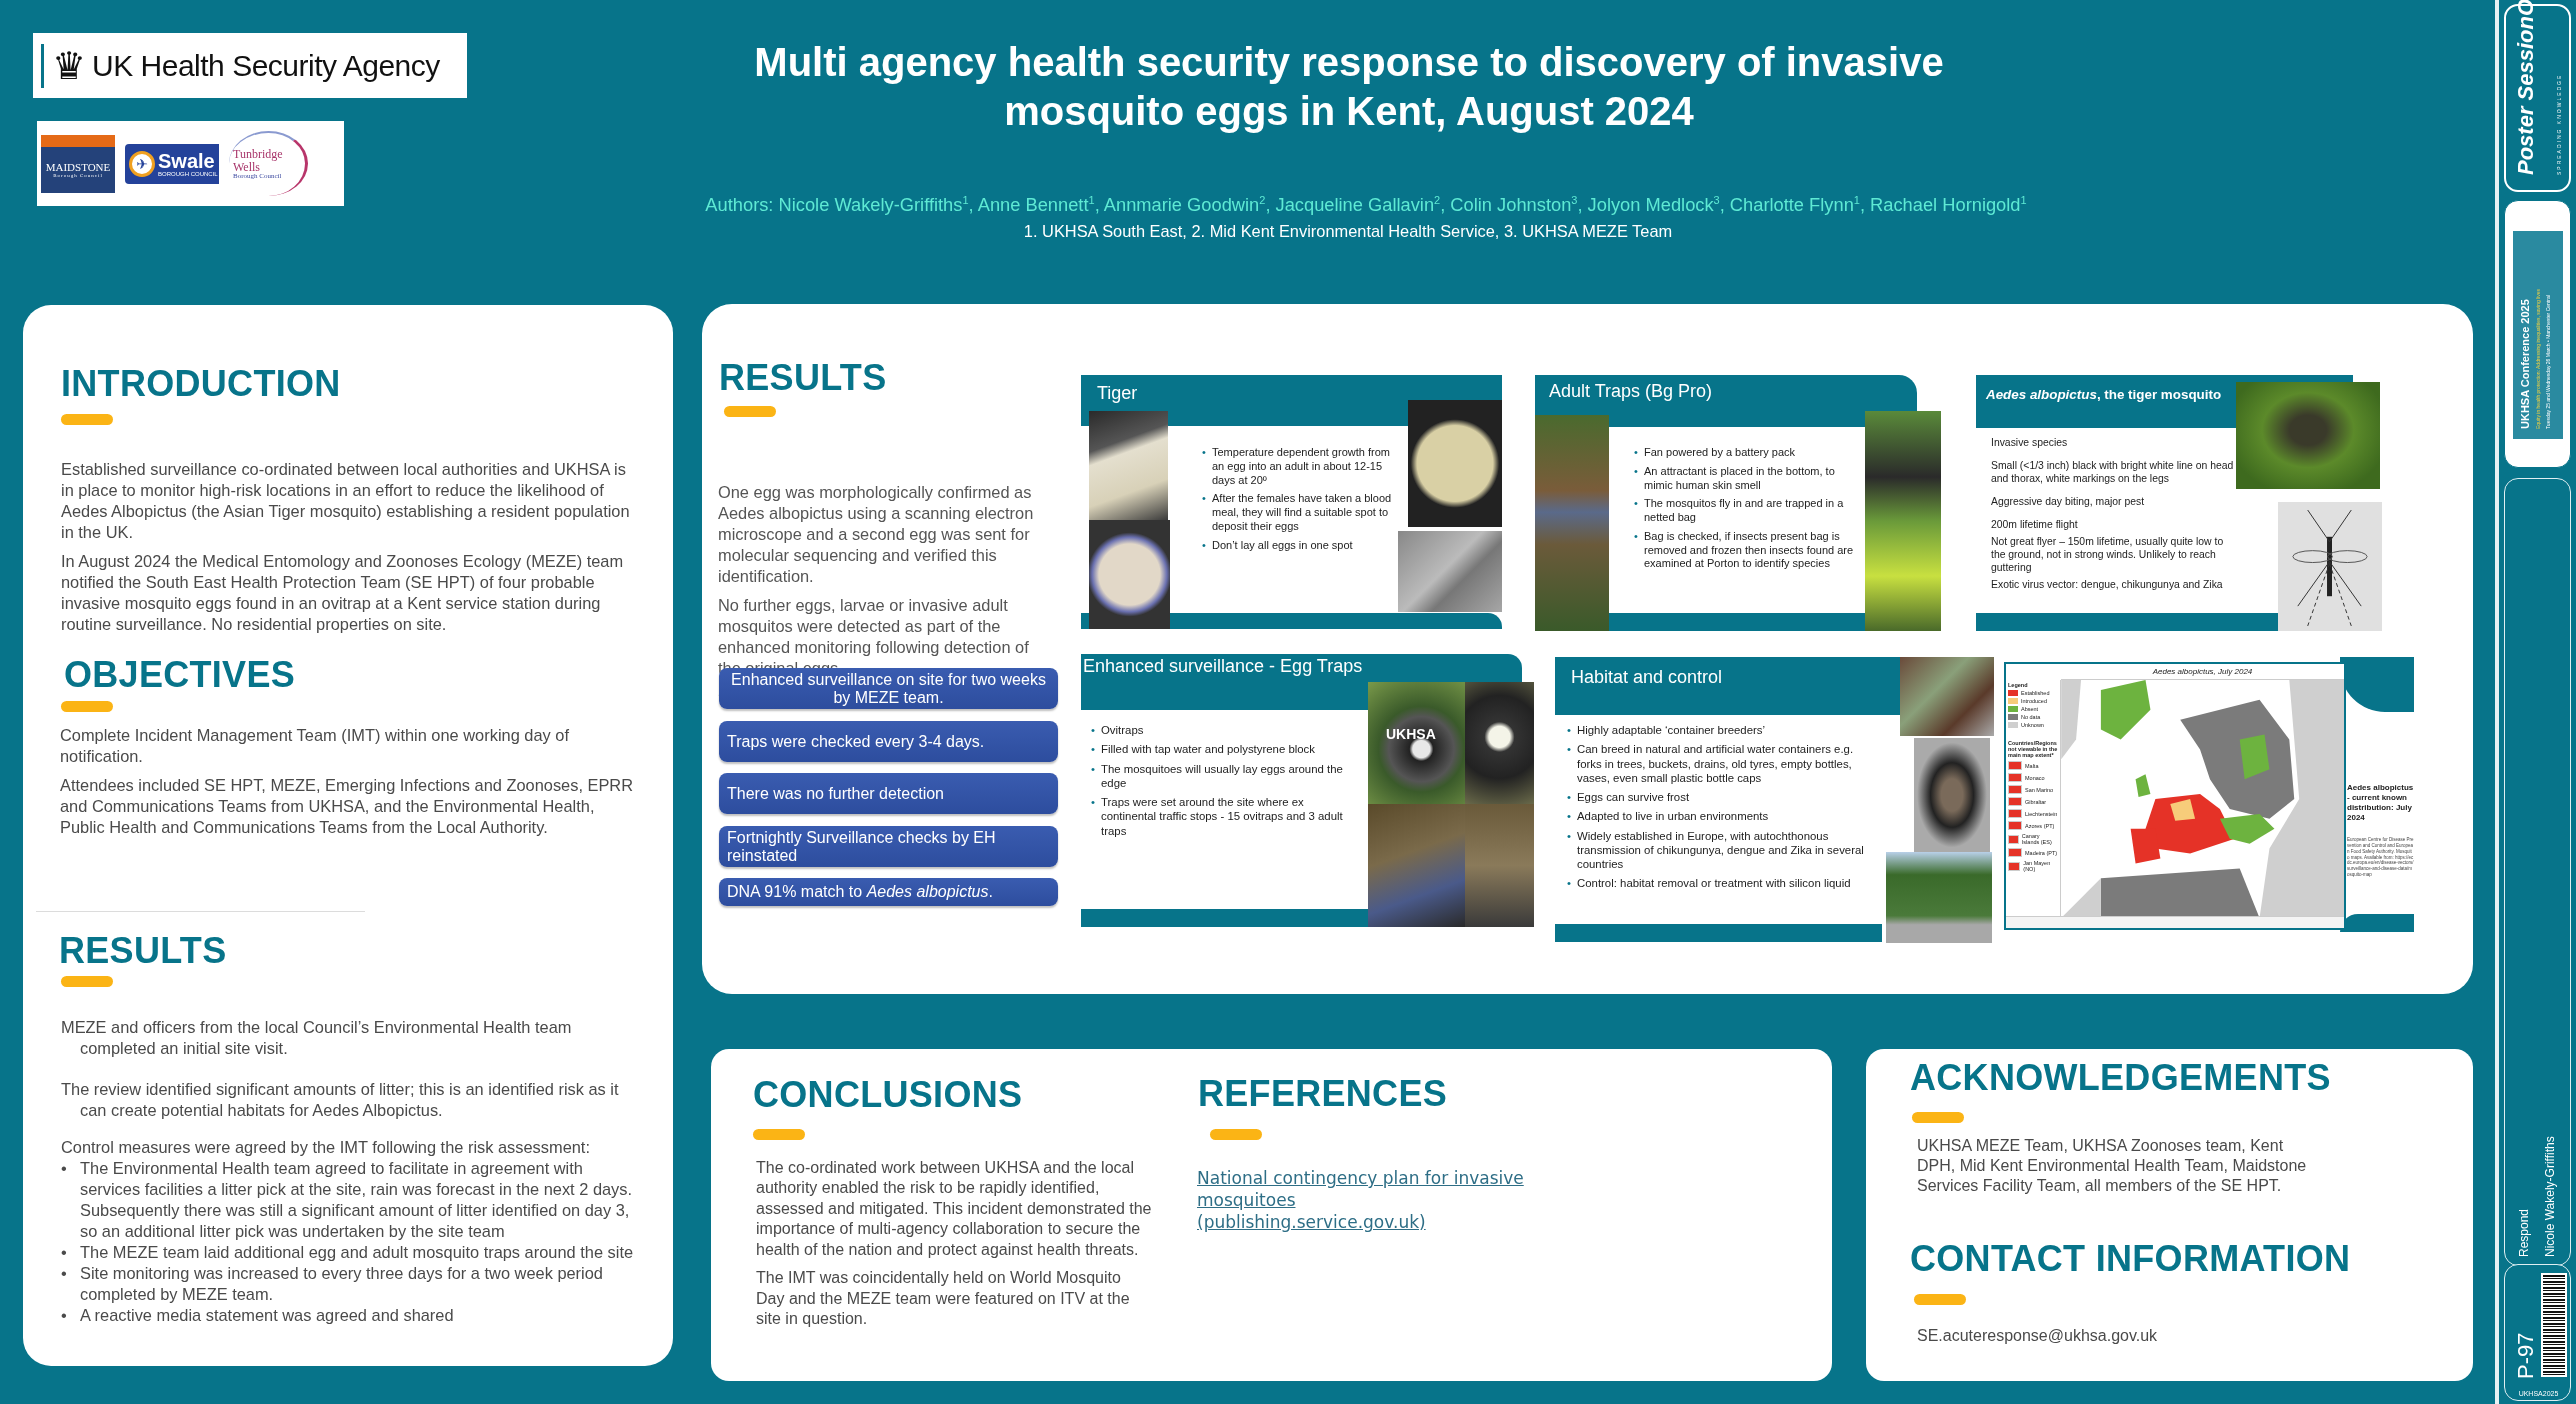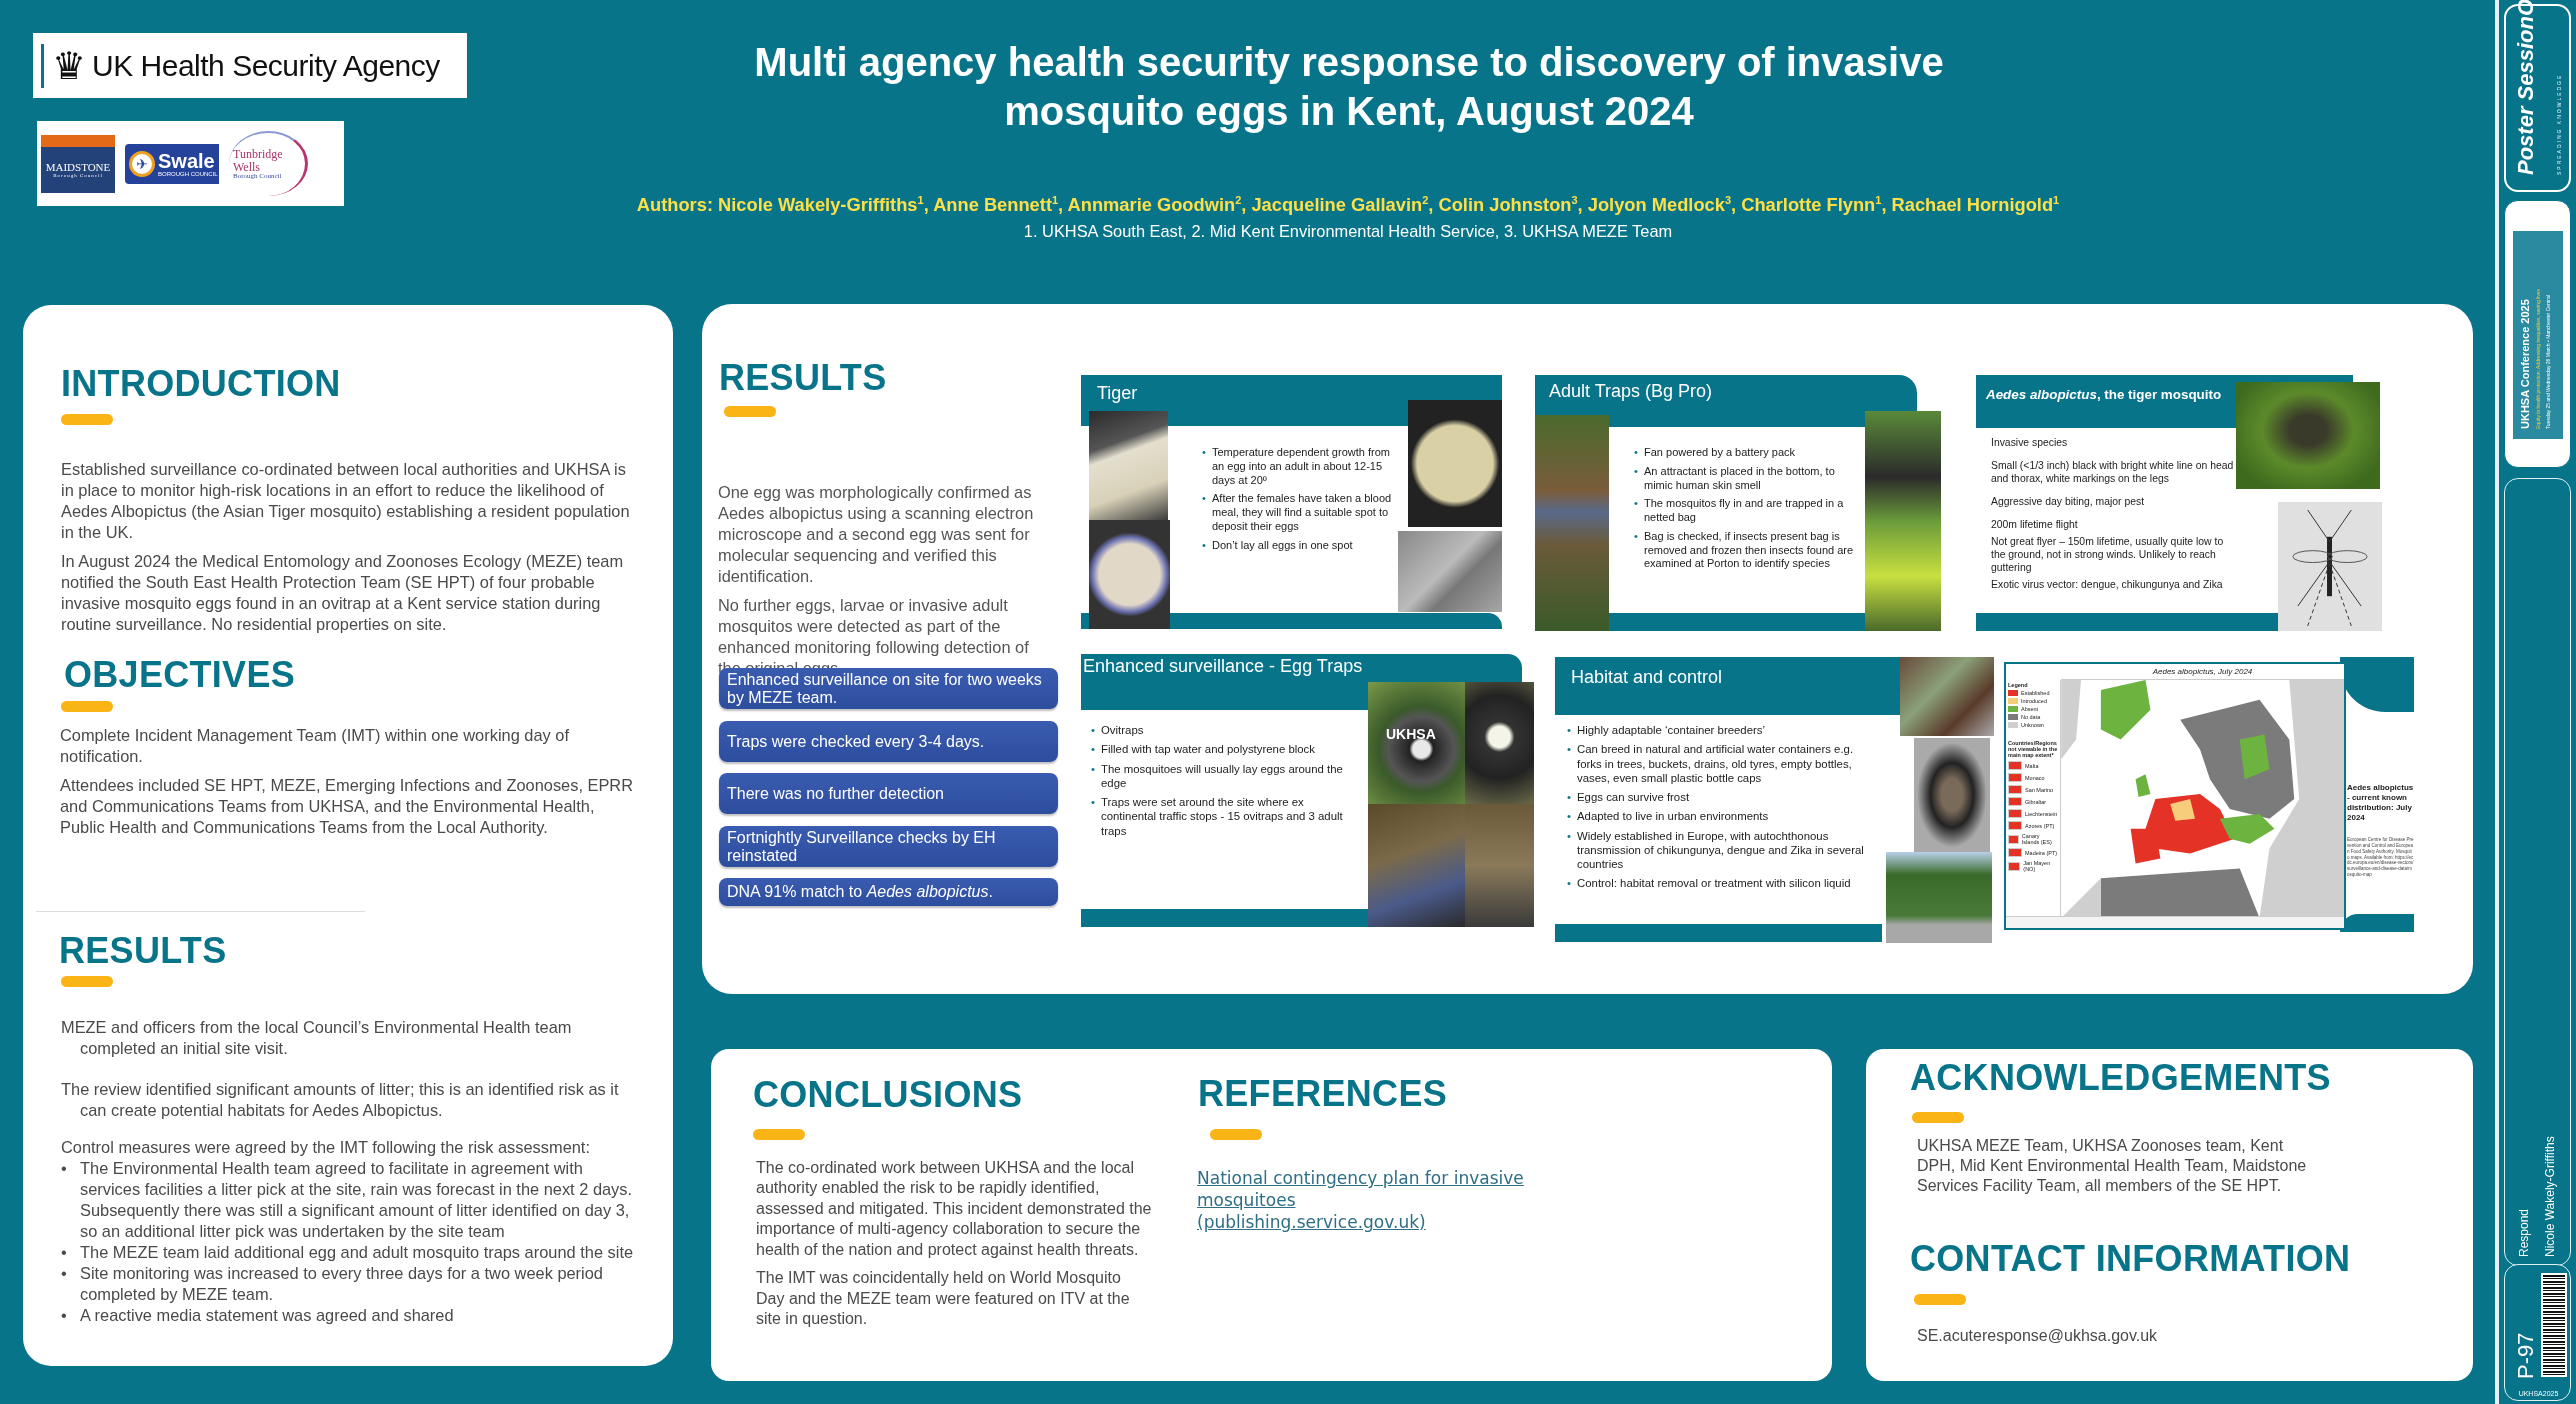--- a/index.html
+++ b/index.html
@@ -45,21 +45,21 @@
     font-family: "Liberation Serif", serif; color: #a8356a; font-size: 12px; line-height: 1.05;
     display: flex; flex-direction: column; justify-content: center; padding-left: 4px;
   }
   .tunbridge small { font-size: 7px; color: #3c4aa0; }
 
   .title {
     left: 635px; top: 38px; width: 1428px; text-align: center; color: #fff;
     font-weight: bold; font-size: 40px; line-height: 1.22;
   }
   .authors {
-    left: 555px; top: 194px; width: 1586px; text-align: center; color: #fde047; font-weight: bold; font-size: 18.3px;
+    left: 573px; top: 194px; width: 1586px; text-align: center; color: #5eead4; font-weight: normal; font-size: 18.3px;
   }
   .authors sup { font-size: 11px; }
   .affil {
     left: 555px; top: 222px; width: 1586px; text-align: center; color: #fff; font-size: 16.4px;
   }
 
   
   .panel { background: #fff; border-radius: 30px; position: absolute; }
   .left-panel { left: 23px; top: 305px; width: 650px; height: 1061px; border-radius: 28px; }
   .results-panel { left: 702px; top: 304px; width: 1771px; height: 690px; border-radius: 30px; }
@@ -176,21 +176,21 @@
 <div class="panel results-panel"></div>
 
 <div class="heading" style="left:719px; top:357px;">RESULTS</div>
 <div class="accent" style="left:724px; top:406px;"></div>
 <div class="body-text results-text" style="left:718px; top:443px; width:327px;margin-top:39px;">
   <p>One egg was morphologically confirmed as Aedes albopictus using a scanning electron microscope and a second egg was sent for molecular sequencing and verified this identification.</p>
   <p>No further eggs, larvae or invasive adult mosquitos were detected as part of the enhanced monitoring following detection of the original eggs.</p>
   <p style="font-size:10px;">.</p>
 </div>
 
-<div class="blue-box" style="top:668px; height:41px;">Enhanced surveillance on site for two weeks by MEZE team.</div>
+<div class="blue-box" style="top:668px; height:41px;text-align:center;">Enhanced surveillance on site for two weeks by MEZE team.</div>
 <div class="blue-box" style="top:721px; height:41px;">Traps were checked every 3-4 days.</div>
 <div class="blue-box" style="top:773px; height:41px;">There was no further detection</div>
 <div class="blue-box" style="top:826px; height:41px;">Fortnightly Surveillance checks by EH reinstated</div>
 <div class="blue-box" style="top:878px; height:28px;">
   <span style="white-space:pre;">DNA 91% match to </span>
     <i>Aedes albopictus</i>
     <span>.</span>
 </div>
 
 <div class="slide" style="left:1081px; top:375px; width:421px; height:256px;">

